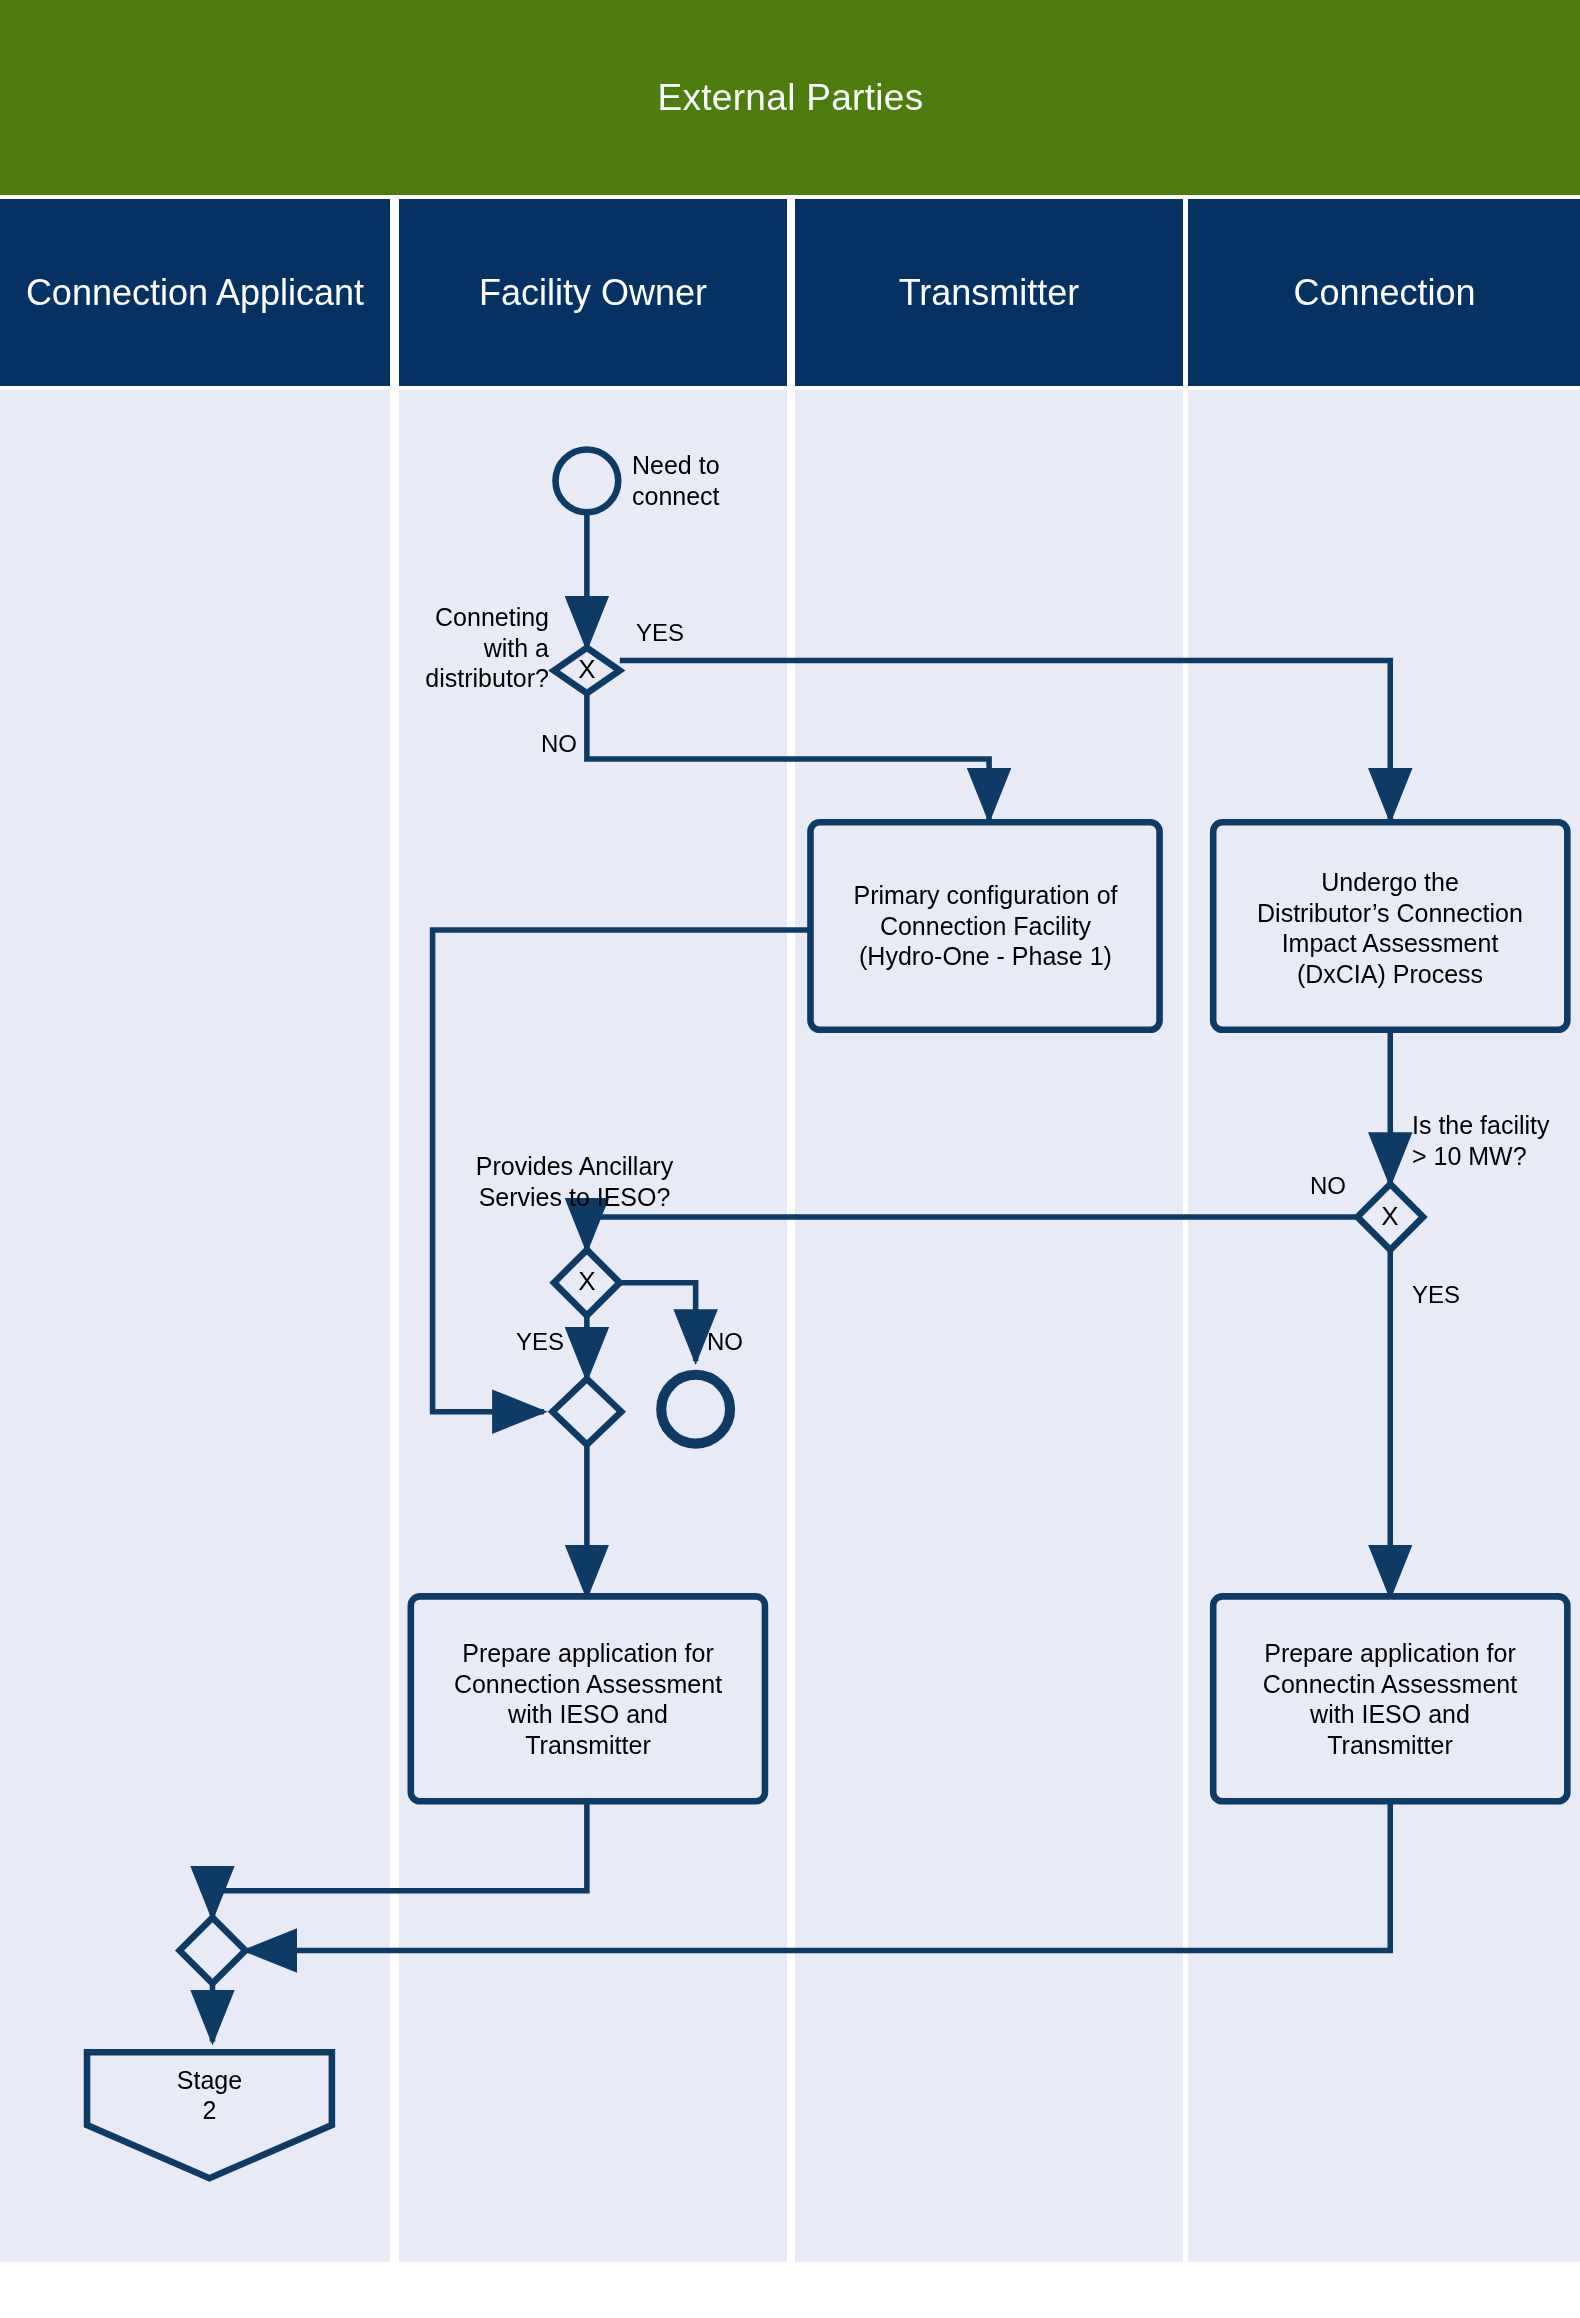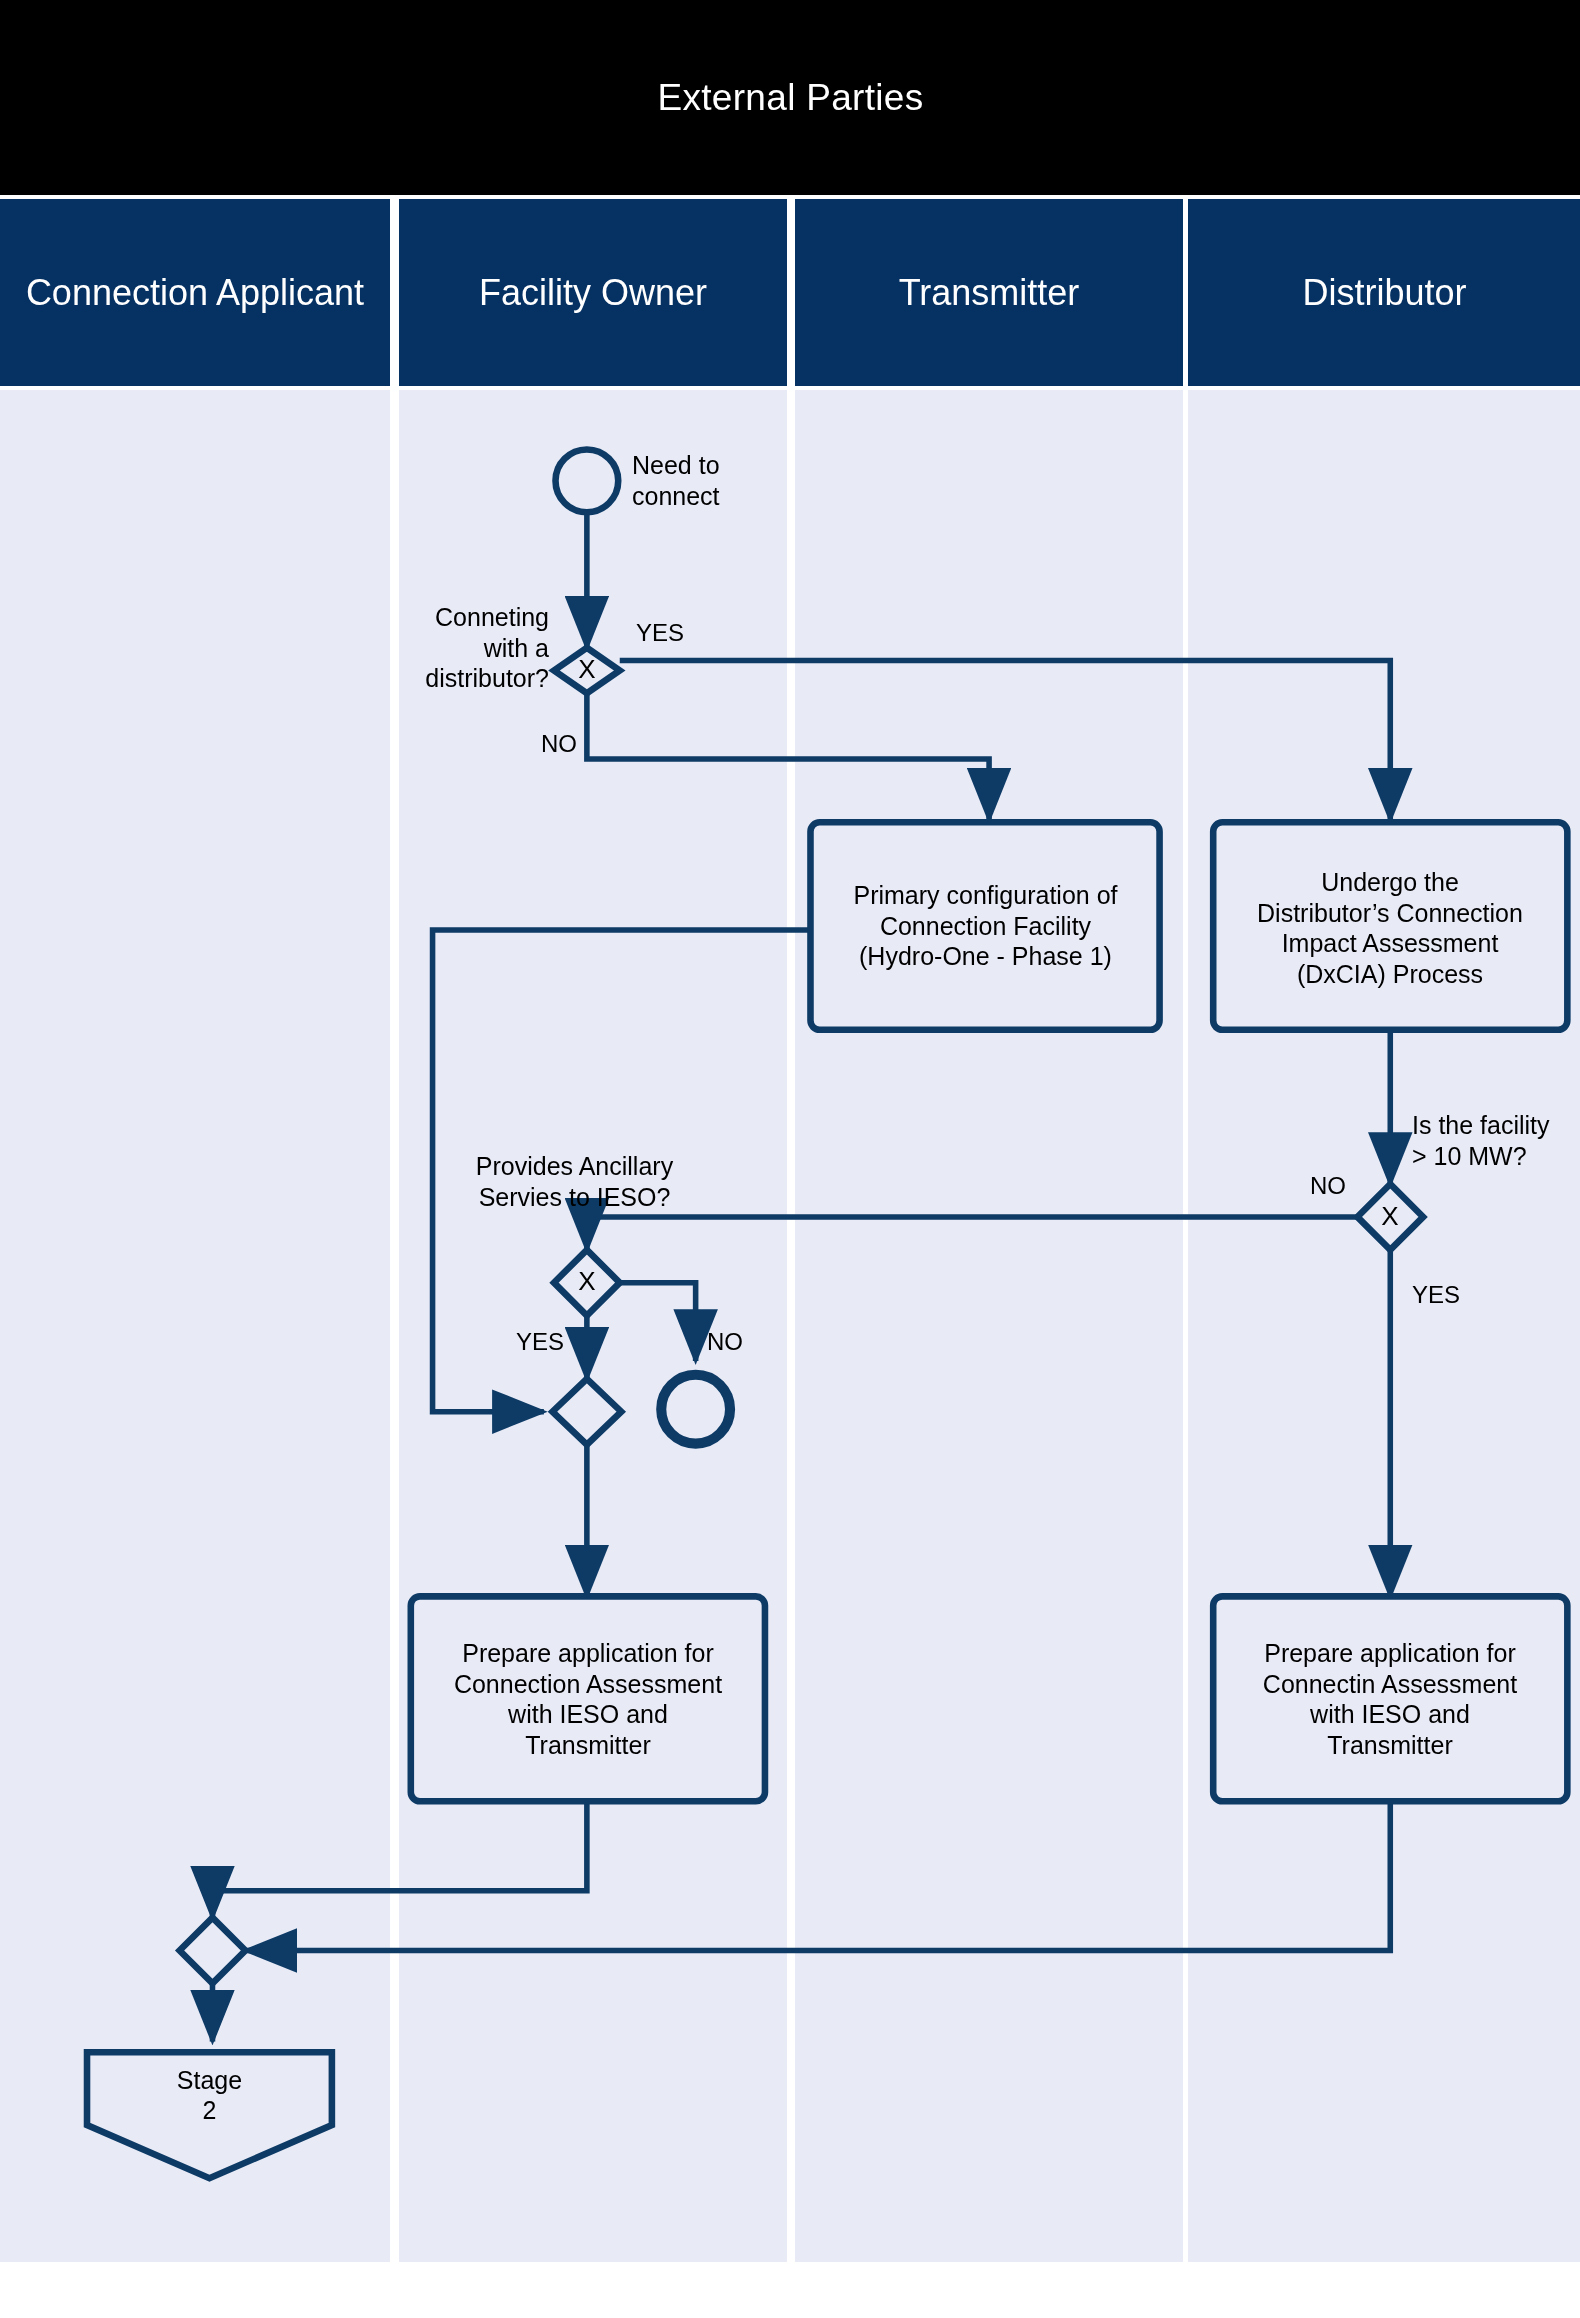--- a/index.html
+++ b/index.html
@@ -2,21 +2,21 @@
 <html style="font-size:8px"><head>
 <meta charset="utf-8">
 <style>
   html,body{margin:0;padding:0;background:#ffffff;}
   body{font-family:"Liberation Sans", sans-serif;}
   #page{position:relative;width:1581px;height:2319px;background:#ffffff;overflow:hidden;}
 
   
   .pool-title{
     position:absolute;left:0;top:0;width:1581px;height:195px;
-    background:#000000;color:#ffffff;
+    background:#4d7c0f;color:#ffffff;
     display:flex;align-items:center;justify-content:center;
     font-size:37px;letter-spacing:0.3px;
   }
   .lane-head{
     position:absolute;top:199px;height:187px;background:#053163;color:#fff;
     display:flex;align-items:center;justify-content:center;text-align:center;
     font-size:36px;line-height:1.25;padding:0 5px;box-sizing:border-box;
   }
   .lane-body{
     position:absolute;top:390px;height:1872px;background:#e8eaf6;
@@ -50,21 +50,21 @@
       <span>Connection
 Applicant</span>
     </div>
   <div class="lane-head" style="left:399px;width:388px;">
       <span>Facility Owner</span>
     </div>
   <div class="lane-head" style="left:795px;width:388px;">
       <span>Transmitter</span>
     </div>
   <div class="lane-head" style="left:1188px;width:393px;">
-      <span>Distributor</span>
+      <span>Connection</span>
     </div>
 
   <svg id="flow" viewBox="0 0 3125 4583" xmlns="http://www.w3.org/2000/svg">
     <defs>
       <marker id="ah" markerWidth="10" markerHeight="8" refX="9.3" refY="4" orient="auto" markerUnits="strokeWidth">
         <path d="M0,0 L10,4 L0,8 z" fill="#0d3b66"></path>
       </marker>
     </defs>
 
     <g stroke="#0d3b66" fill="none" stroke-width="11">

